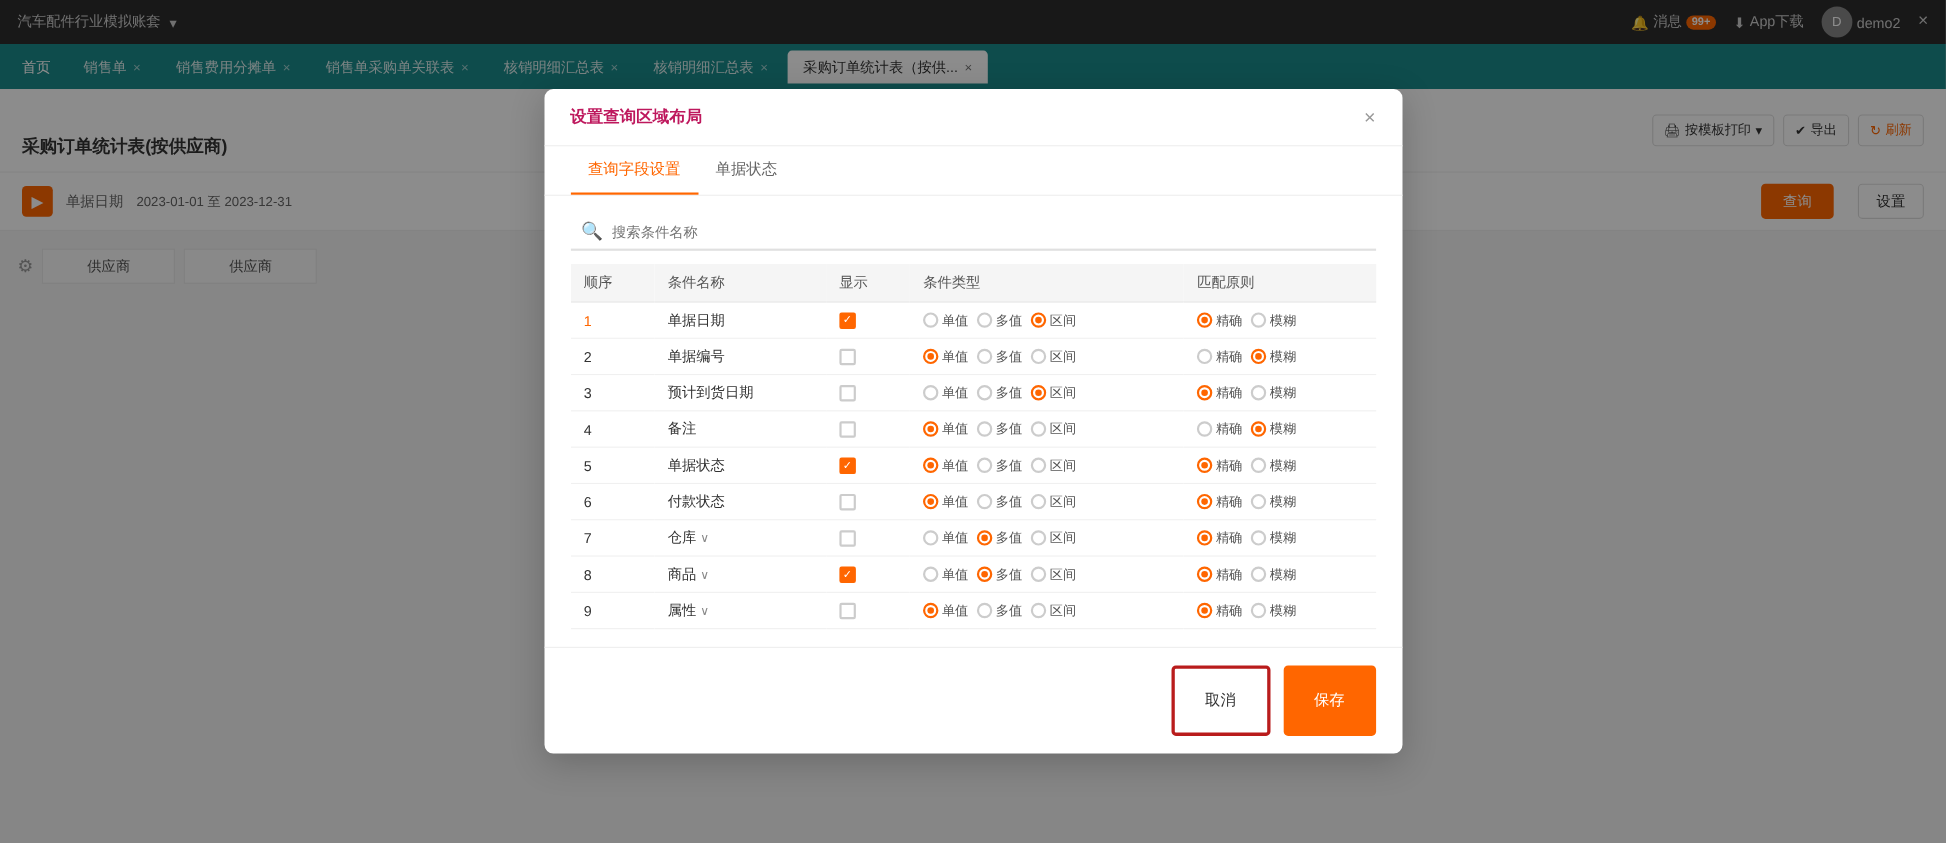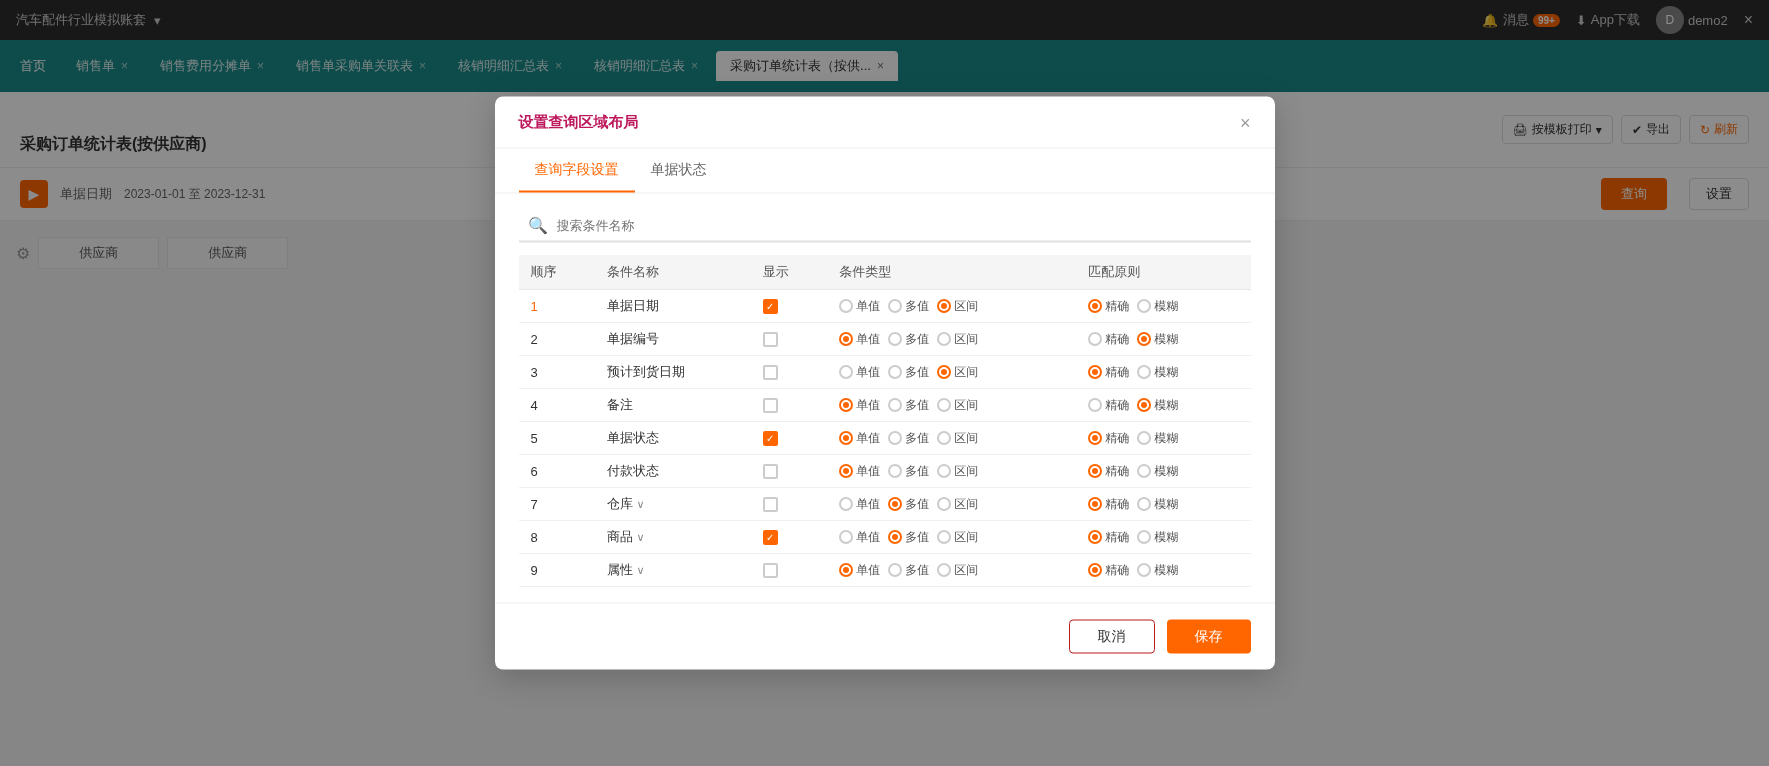--- a/index.html
+++ b/index.html
@@ -17,21 +17,21 @@
     }
     .top-navbar-left { color: #ccc; font-size: 13px; display: flex; align-items: center; gap: 8px; }
     .top-navbar-right { display: flex; align-items: center; gap: 16px; color: #ccc; font-size: 13px; }
     .top-navbar-right .badge { background: #f60; color: white; border-radius: 10px; padding: 1px 5px; font-size: 10px; font-weight: bold; }
     .top-navbar-right .nav-item { display: flex; align-items: center; gap: 4px; cursor: pointer; }
     .avatar { width: 28px; height: 28px; border-radius: 50%; background: #888; display: flex; align-items: center; justify-content: center; color: white; font-size: 12px; }
 
     
     .tab-bar {
       background: #1a8a8a;
-      height: 52px;
+      height: 41px;
       display: flex;
       align-items: center;
       padding: 0 8px;
       gap: 4px;
     }
     .tab-item {
       height: 30px;
       padding: 0 14px;
       border-radius: 4px 4px 0 0;
       display: flex;
@@ -207,22 +207,22 @@
 
     
     .modal-footer {
       padding: 16px 24px;
       display: flex;
       justify-content: flex-end;
       gap: 12px;
       border-top: 1px solid #eee;
     }
     .btn-cancel {
-      padding: 7px 28px;
-      border: 1px solid #b91c1c;
+      padding: 20px 28px;
+      border: 3px solid #b91c1c;
       background: white;
       border-radius: 4px;
       font-size: 14px;
       cursor: pointer;
       color: #333;
     }
     .btn-save {
       padding: 7px 28px;
       border: none;
       background: #f60;

